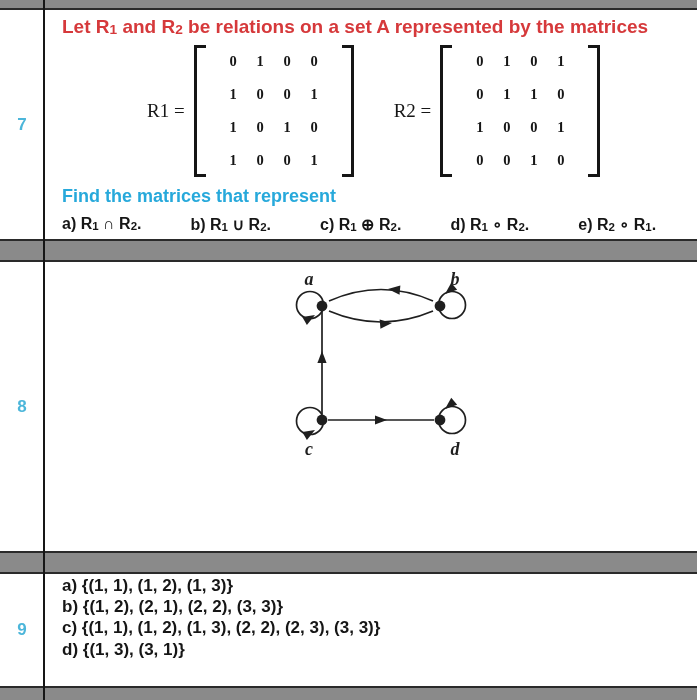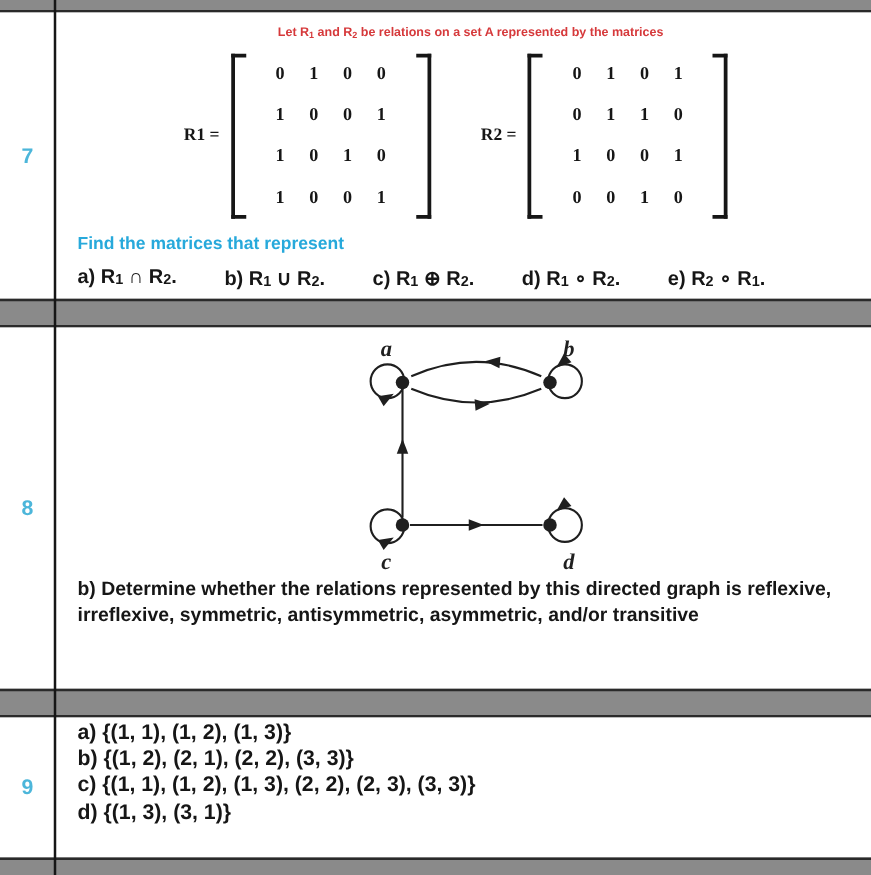--- a/index.html
+++ b/index.html
@@ -22,37 +22,37 @@
   .topbar{height:10px; background:var(--gray); border-bottom:2px solid #2a2a2a; flex:0 0 auto;}
   .graybar{height:23px; background:var(--gray); border-top:2px solid #2a2a2a; border-bottom:2px solid #2a2a2a; flex:0 0 auto;}
   .bottombar{flex:1 1 auto; background:var(--gray); border-top:2px solid #2a2a2a;}
   .prow{display:flex; flex:0 0 auto; background:#fff;}
   .row7{height:229px;}
   .row8{height:289px;}
   .row9{height:112px;}
   .numcol{flex:0 0 44px; display:flex; align-items:center; justify-content:center;
           color:var(--numcyan); font-size:17px;}
   .bodycol{flex:1 1 auto; padding:0 6px 0 18px; min-width:0;}
-  .heading-red{color:var(--red); font-size:10px; line-height:19px; margin-top:7px;text-align:center;}
-  .heading-cyan{color:var(--cyan); font-size:14px; line-height:19px; margin-top:5px;}
+  .heading-red{color:var(--red); font-size:19px; line-height:19px; margin-top:7px;}
+  .heading-cyan{color:var(--cyan); font-size:18px; line-height:19px; margin-top:5px;}
   .rsub{font-size:0.72em; position:relative; top:1px;}
   
   .matrix-zone{display:flex; align-items:center; height:142px; margin-top:2px;}
   .matrix-wrap{display:flex; align-items:center;}
-  .mlabel{font-family:"Liberation Serif", serif; font-weight:700; font-size:14px;
+  .mlabel{font-family:"Liberation Serif", serif; font-weight:400; font-size:19px;
           margin-right:9px; white-space:nowrap;}
   .matrix{display:flex; align-items:stretch;}
   .br-l{width:12px; border:3px solid var(--ink); border-right:none;}
   .br-r{width:12px; border:3px solid var(--ink); border-left:none;}
   .matrix-grid{
     display:grid; grid-template-columns:repeat(4,27px); grid-auto-rows:33px;
     align-items:center; justify-items:center; padding:0 14px;
     font-family:"Liberation Serif", serif; font-weight:700; font-size:14.5px;
   }
-  .options{display:flex; gap:38px; margin-top:9px; font-size:16px; white-space:nowrap;}
+  .options{display:flex; gap:49px; margin-top:9px; font-size:16px; white-space:nowrap;}
   
   .graphbox{margin-left:204px; margin-top:1px; line-height:0;}
   .questions{margin-top:2px; font-size:15.5px; line-height:21px;}
   .items{margin-top:1px; font-size:17px; line-height:21.2px;}
 </style>
 </head>
 <body>
 
 <div class="sheet">
 
@@ -163,21 +163,20 @@
           </g>
           <g font-family="Liberation Serif, serif" font-style="italic" font-size="18" fill="#1f1f1f" text-anchor="middle">
             <text x="43" y="22">a</text>
             <text x="189" y="22">b</text>
             <text x="43" y="192">c</text>
             <text x="189" y="192">d</text>
           </g>
         </svg>
       </div>
       <div class="questions">
-          <div>b) Determine whether the relations represented by this directed graph is reflexive, irreflexive, symmetric, antisymmetric, asymmetric, and/or transitive</div>
         </div>
     </div>
   </div>
 
   <div class="graybar"></div>
 
   <div class="prow row9">
     <div class="numcol">9</div>
     <div class="bodycol">
       <div class="items">

